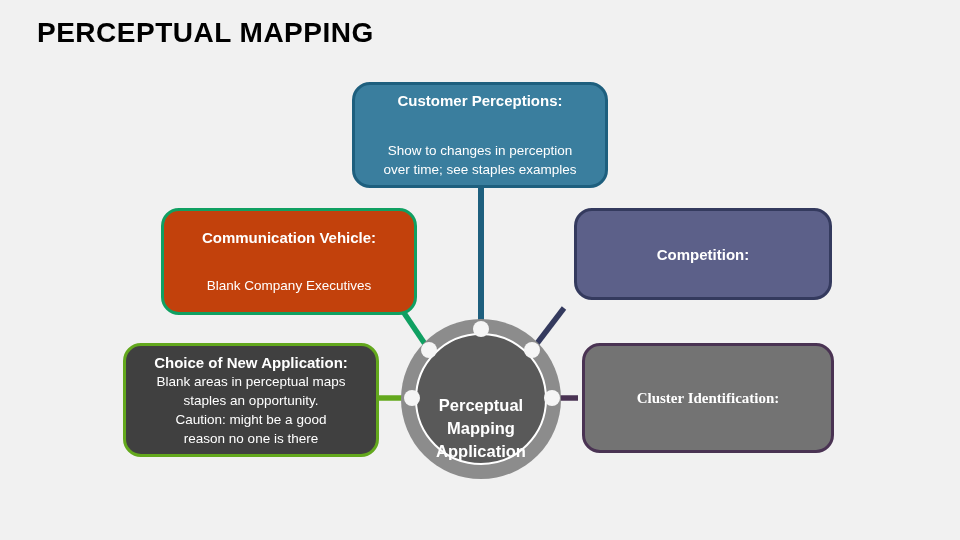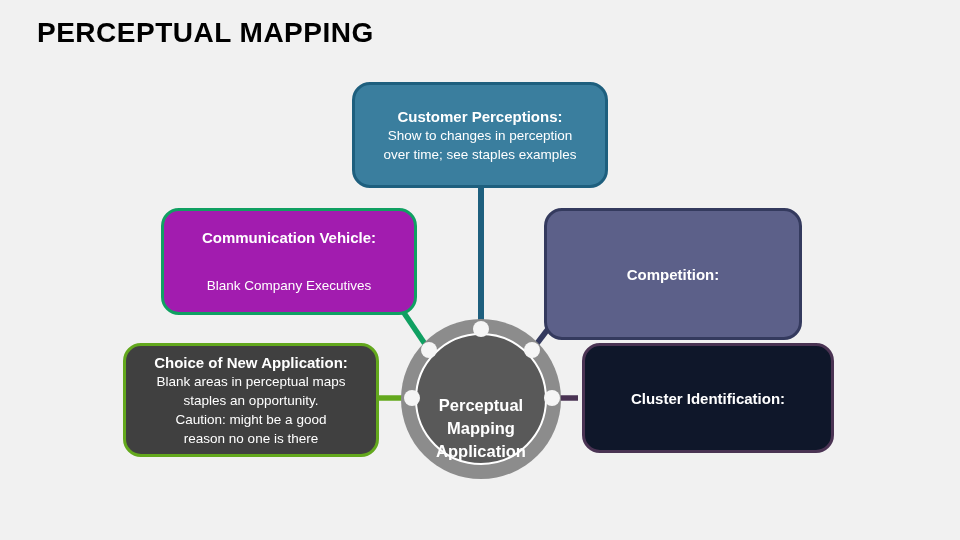--- a/index.html
+++ b/index.html
@@ -21,23 +21,23 @@
     position:absolute;z-index:2;
     border-style:solid;border-width:3.5px;
     border-radius:18px;
     box-sizing:border-box;
     display:flex;flex-direction:column;justify-content:center;
     text-align:center;color:#ffffff;
     padding:6px 14px;
   }
   .node-title{font-size:15px;font-weight:700;line-height:19px;}
   .node-body{font-size:13.5px;line-height:19px;white-space:pre-line;}
-  .card-top{left:352px;top:82px;width:256px;height:106px;}
+  .card-top{left:352px;top:82px;width:256px;height:106px;justify-content:space-between;}
   .card-upper-left{left:161px;top:208px;width:256px;height:107px;}
-  .card-upper-right{left:544px;top:208px;width:258px;height:132px;}
+  .card-upper-right{left:574px;top:208px;width:258px;height:92px;}
   .card-lower-left{left:123px;top:343px;width:256px;height:114px;}
   .card-lower-right{left:582px;top:343px;width:252px;height:110px;}
   .hub-ring{
     position:absolute;left:401px;top:319px;width:160px;height:160px;
     border-radius:50%;z-index:3;
   }
   .hub-inner{
     position:absolute;left:415px;top:333px;width:132px;height:132px;
     border-radius:50%;box-sizing:border-box;
     border:2.5px solid #ffffff;
@@ -72,38 +72,38 @@
     <line x1="376" y1="398" x2="412" y2="398" stroke-width="5.5" stroke="#63a81d"></line>
     <line x1="578" y1="398" x2="552" y2="398" stroke-width="5.5" stroke="#4a3353"></line>
   </svg>
 
   <div class="node-card card-top" style="background: rgb(58, 126, 158); border-color: rgb(30, 95, 126);">
     <div class="node-title">Customer Perceptions:</div>
     <div class="node-body">Show to changes in perception
 over time; see staples examples</div>
   </div>
 
-  <div class="node-card card-upper-left" style="background: #a21caf; border-color: rgb(16, 160, 98); gap: 29px;">
+  <div class="node-card card-upper-left" style="background: #c2410c; border-color: rgb(16, 160, 98); gap: 29px;">
     <div class="node-title">Communication Vehicle:</div>
     <div class="node-body">Blank Company Executives</div>
   </div>
 
   <div class="node-card card-upper-right" style="background: rgb(92, 96, 137); border-color: rgb(52, 58, 94);">
     <div class="node-title">Competition:</div>
   </div>
 
   <div class="node-card card-lower-left" style="background: #404040; border-color: rgb(99, 168, 29);">
     <div class="node-title">Choice of New Application:</div>
     <div class="node-body">Blank areas in perceptual maps
 staples an opportunity.
 Caution: might be a good
 reason no one is there</div>
   </div>
 
-  <div class="node-card card-lower-right" style="background: #0f172a; border-color: rgb(74, 51, 83);">
+  <div class="node-card card-lower-right" style="background: #737373; border-color: rgb(74, 51, 83); font-family: Liberation Serif, serif;">
     <div class="node-title">Cluster Identification:</div>
   </div>
 
   <div class="hub-ring" style="background: rgb(140, 140, 140);"></div>
   <div class="hub-inner" style="background: rgb(89, 89, 89);">
     <div class="hub-label" style="color: rgb(255, 255, 255);">Perceptual
 Mapping
 Application</div>
   </div>
 

